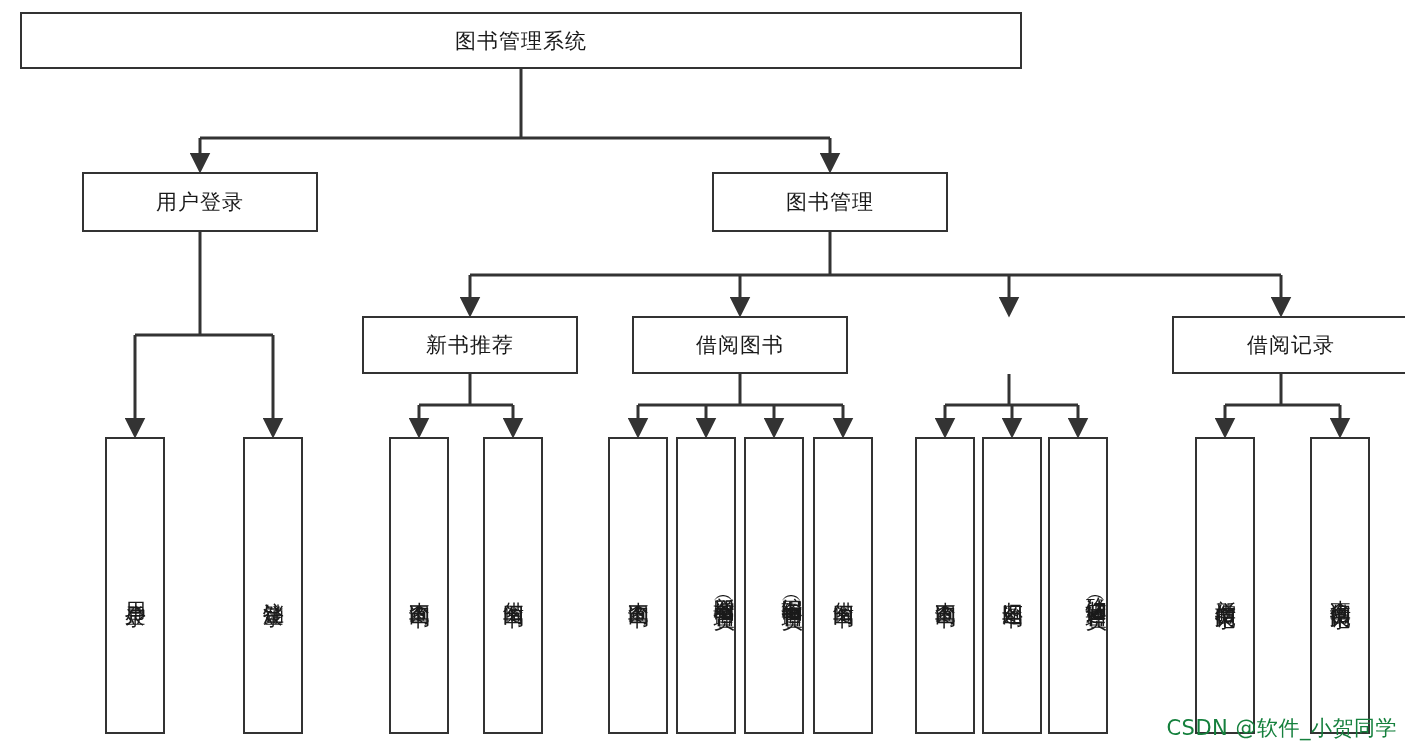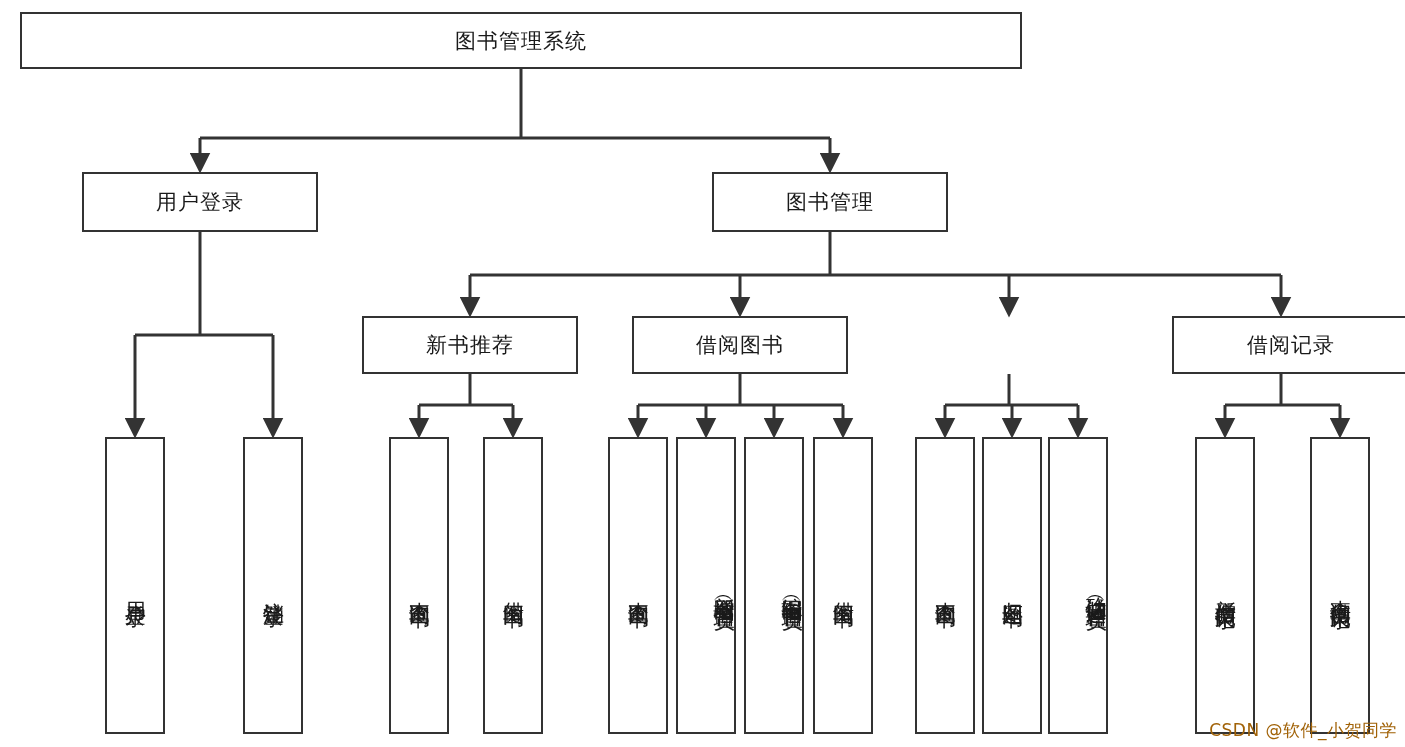--- a/index.html
+++ b/index.html
@@ -57,22 +57,22 @@
     align-items: center;
   }
   .label {
     display: block;
     white-space: nowrap;
   }
   #watermark {
     position: absolute;
     right: 8px;
     bottom: 5px;
-    font-size: 17px;
-    color: #a16207;
+    font-size: 21px;
+    color: #15803d;
     letter-spacing: 0.5px;
     white-space: nowrap;
   }
 </style>
 </head>
 <body>
 
 <div id="canvas">
 
   <svg id="edges" viewBox="0 0 1405 747" xmlns="http://www.w3.org/2000/svg">

